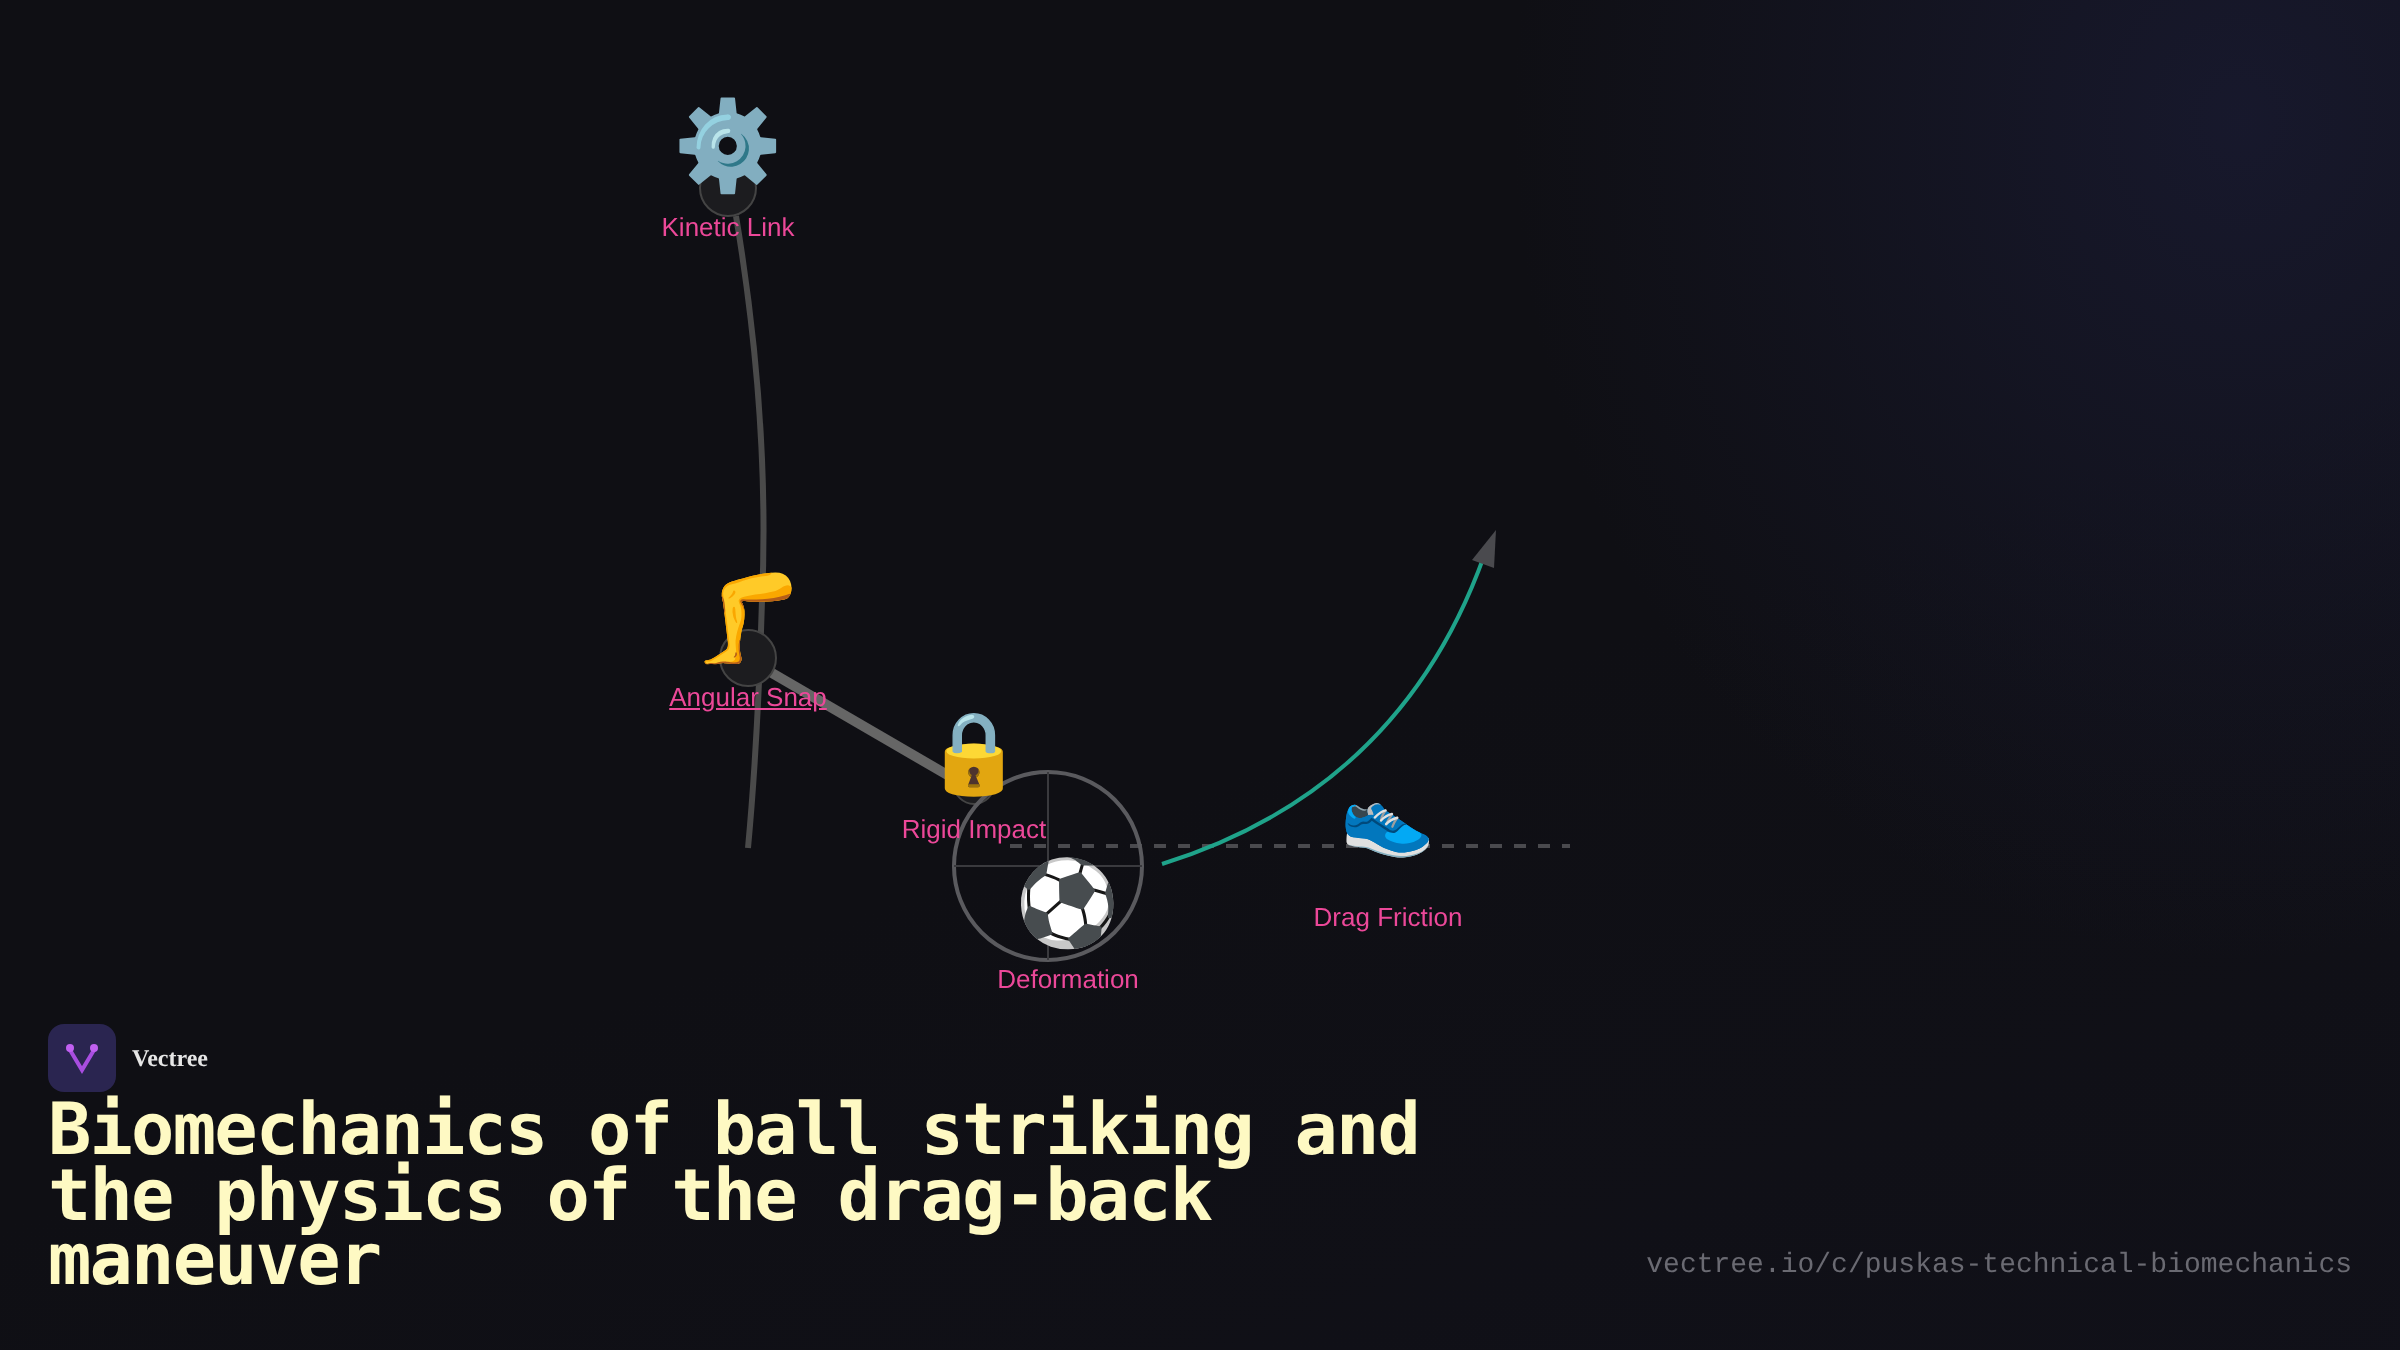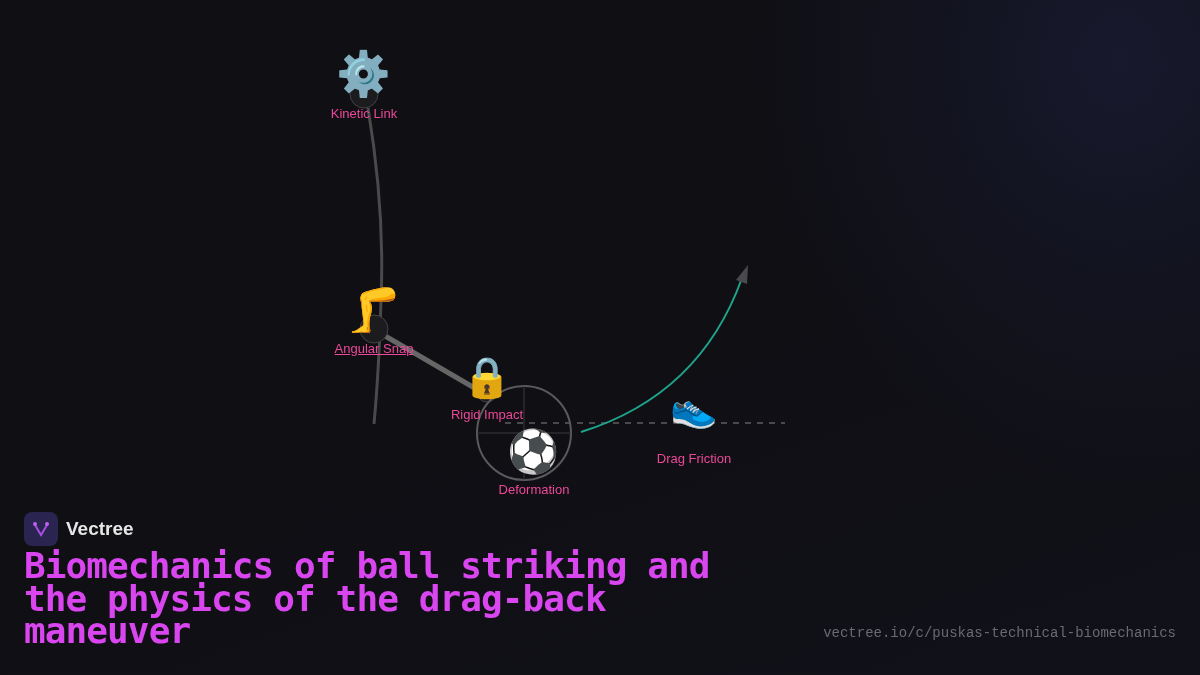--- a/index.html
+++ b/index.html
@@ -25,26 +25,26 @@
     font-family:"DejaVu Sans", sans-serif; line-height:1;
   }
   .brand {
     position:absolute; left:24px; top:512px; display:flex; align-items:center; gap:8px;
   }
   .brand-logo {
     width:34px; height:34px; border-radius:8px; background:#2a2550;
     display:flex; align-items:center; justify-content:center;
   }
   .brand-name {
-    font-family:Liberation Sans, sans-serif; font-weight:bold; font-size:19px; color:#e6e6e6;
+    font-family:Liberation Serif, serif; font-weight:bold; font-size:12px; color:#e6e6e6;
   }
   .title {
     position:absolute; left:24px; top:550px; width:760px;
     font-family:"DejaVu Sans Mono", monospace; font-weight:bold; font-size:36px;
-    line-height:32.5px; color:#d946ef; letter-spacing:-0.9px;
+    line-height:32.5px; color:#fef9c3; letter-spacing:-0.9px;
   }
   .url {
     position:absolute; right:24px; top:625px;
     font-family:Liberation Mono, monospace; font-size:14px; color:#6a6a72;
   }
 </style>
 </head>
 <body>
 
 <div class="bg-glow"></div>

